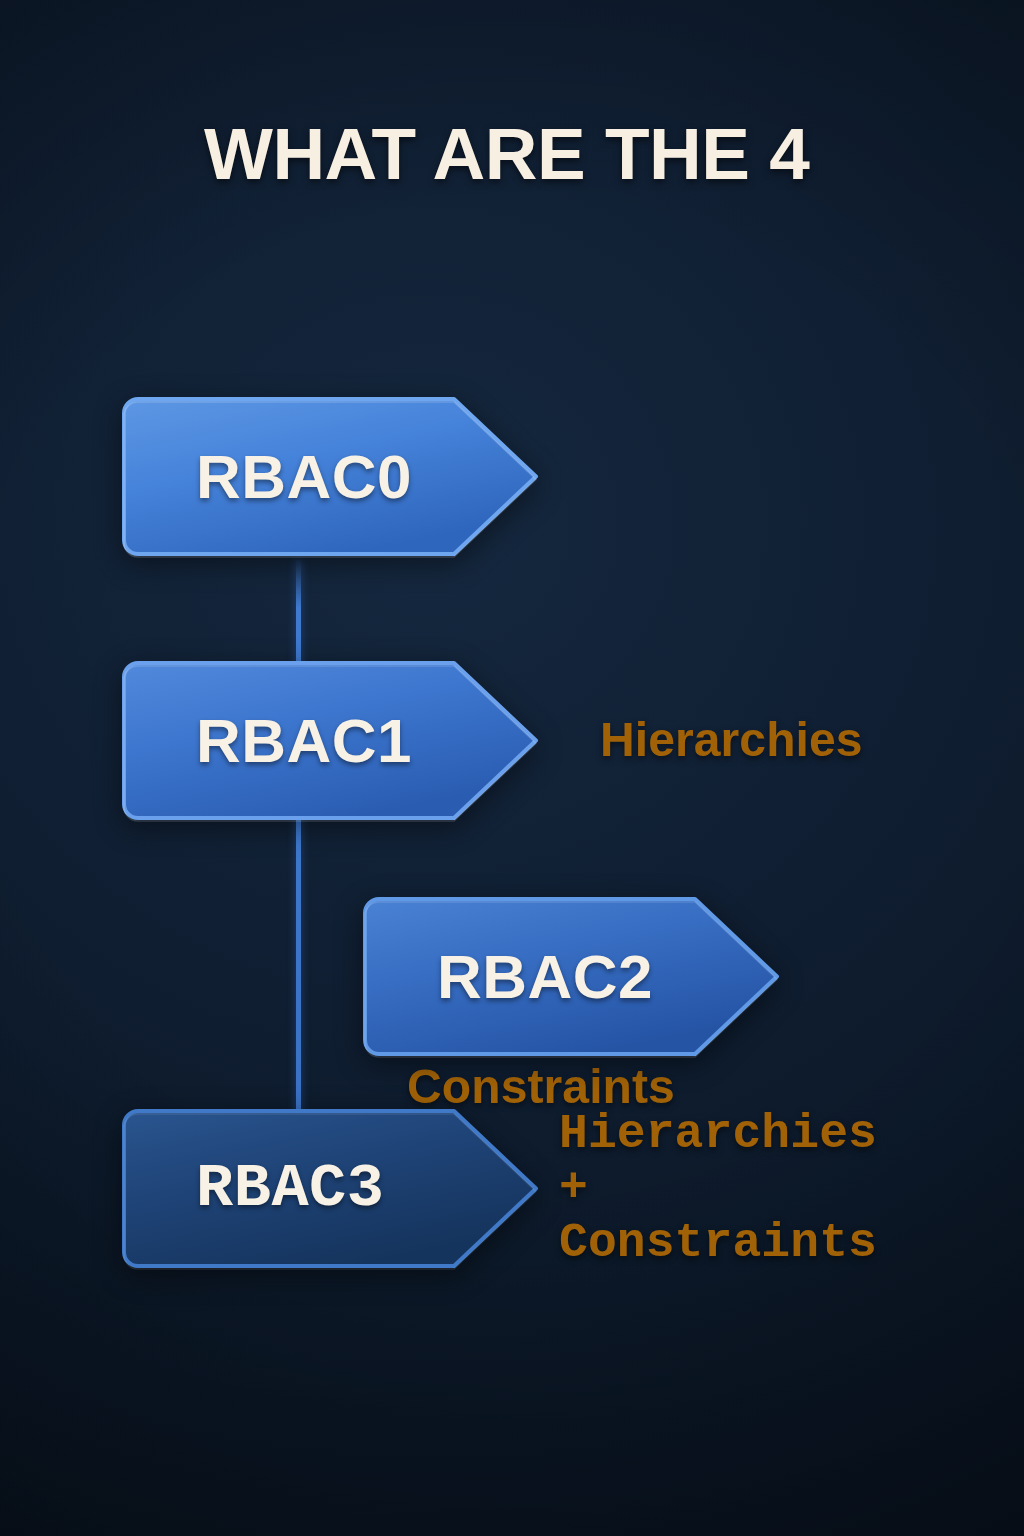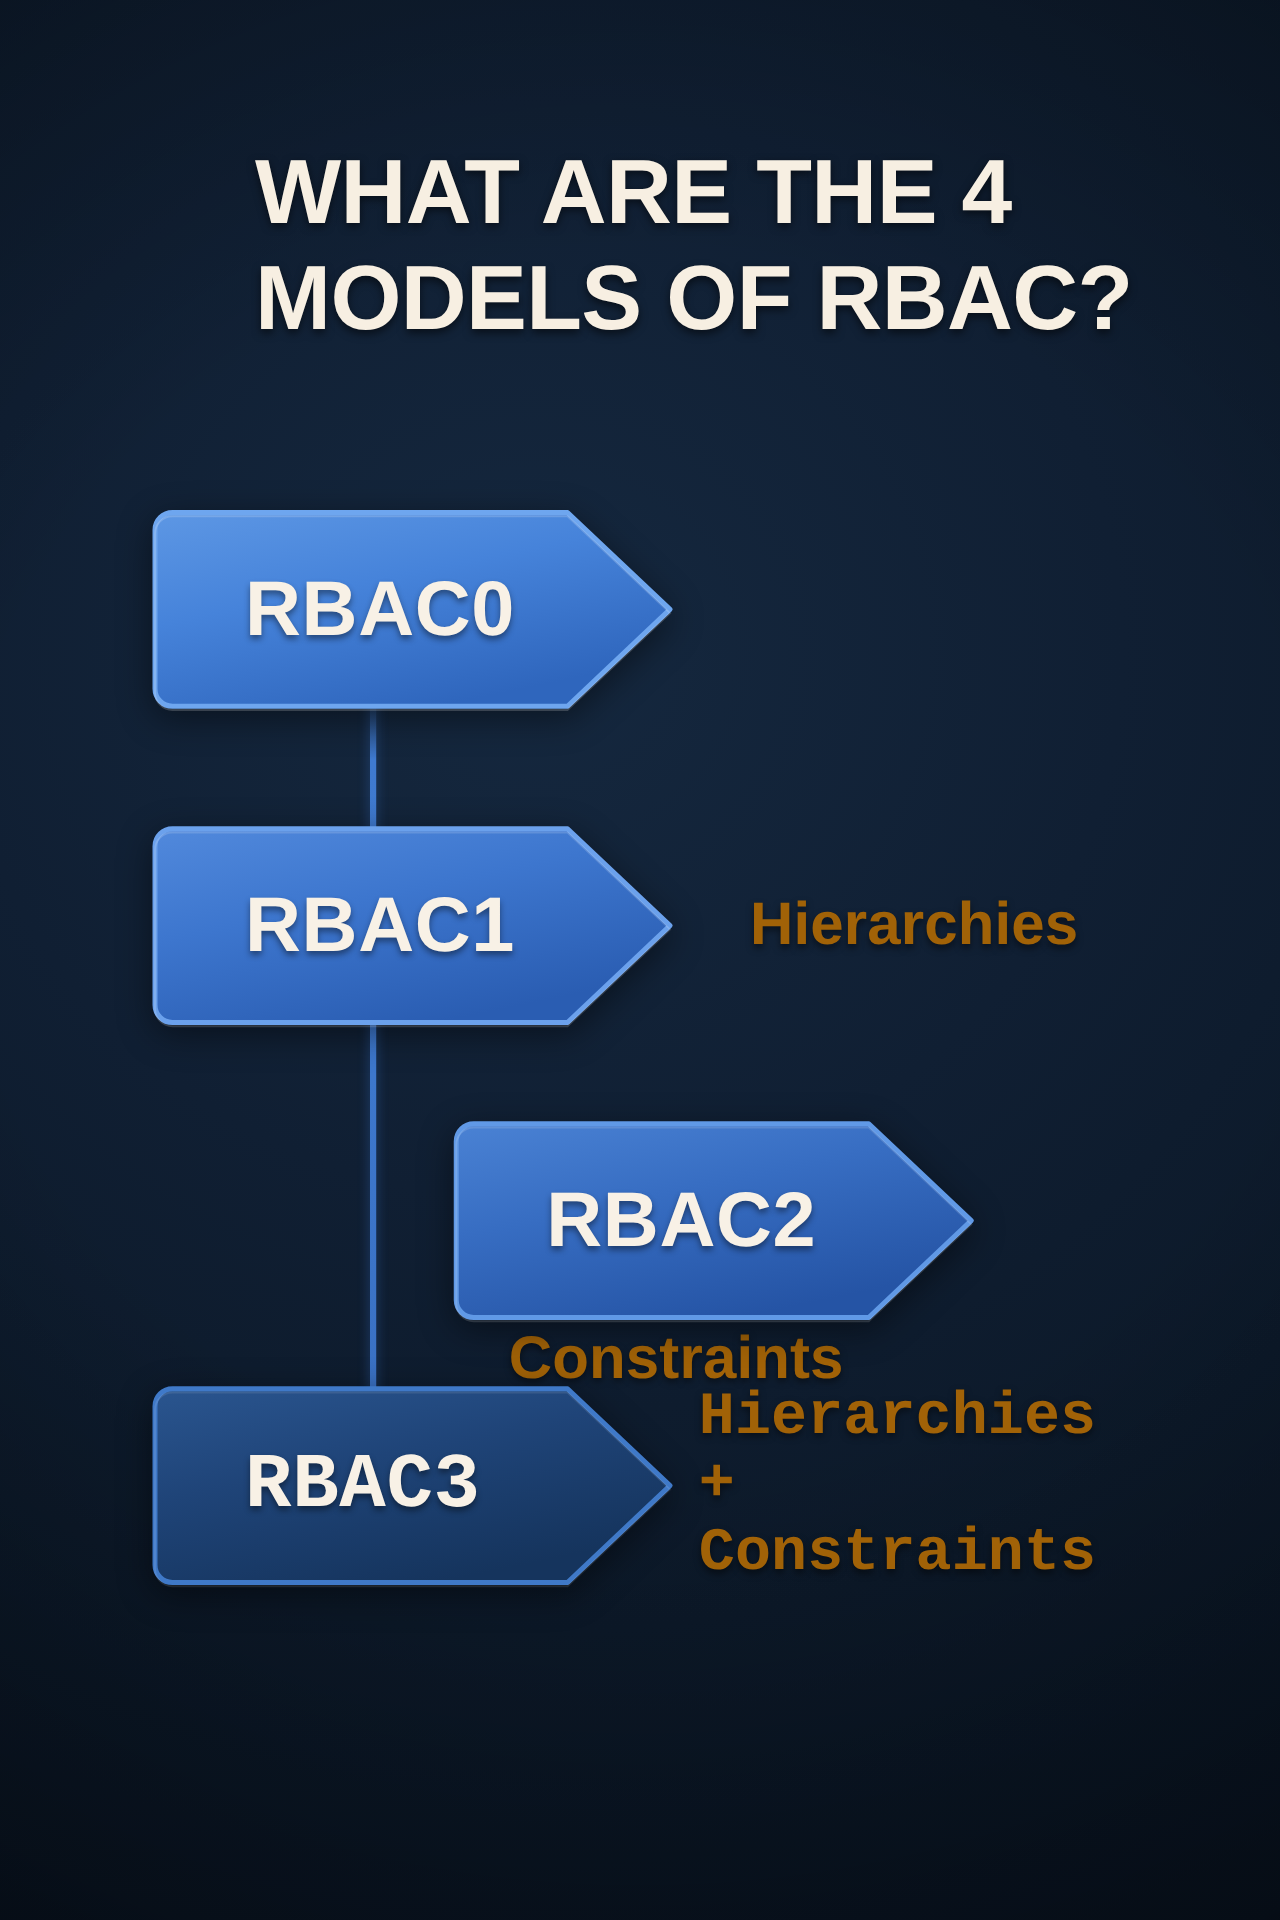--- a/index.html
+++ b/index.html
@@ -114,26 +114,25 @@
   .side-label.two-line { white-space:pre-line;margin-left:17px; }
 </style>
 </head>
 <body>
 
 <div id="bg"></div>
 <div id="bg-vignette"></div>
 
 <h1 id="title">
   <span class="tl">WHAT ARE THE 4</span>
-  <span class="tl">MODELS OF RBAC?</span>
 </h1>
 
 <div id="spine"></div>
 
-<div class="row" style="top:404px;">
+<div class="row" style="top:393px;">
   <div class="arrow-wrap">
     <svg class="arrow-svg" viewBox="0 0 424 167" xmlns="http://www.w3.org/2000/svg">
       <defs>
         <linearGradient id="g0" x1="0" y1="0" x2="0.55" y2="1">
           <stop offset="0%" stop-color="#5d97e4"></stop>
           <stop offset="45%" stop-color="#4683da"></stop>
           <stop offset="100%" stop-color="#2f66bd"></stop>
         </linearGradient>
       </defs>
       <path d="M20 6 H336 L418 83.5 L336 161 H20 A14 14 0 0 1 6 147 V20 A14 14 0 0 1 20 6 Z" fill="url(#g0)" stroke="#6ea6ef" stroke-width="4" stroke-linejoin="round"></path>

